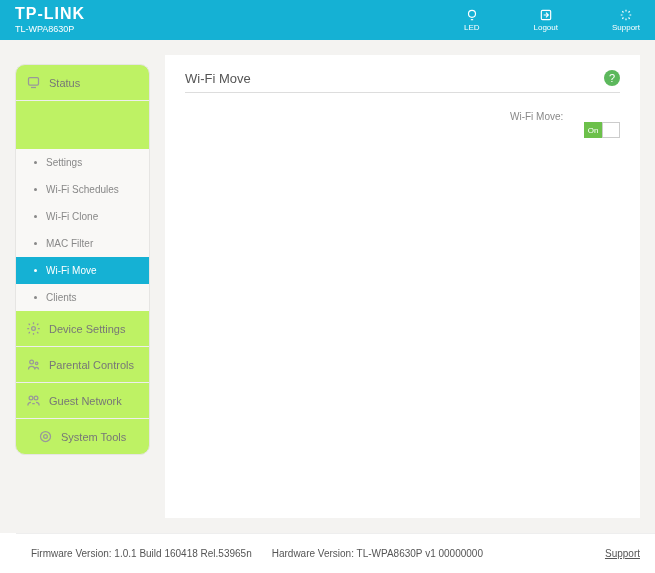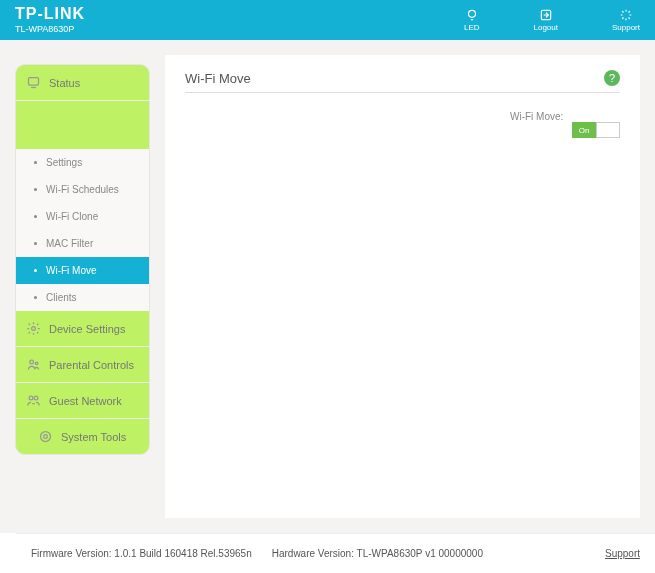--- a/index.html
+++ b/index.html
@@ -26,21 +26,21 @@
   .sub-item::before { content: ""; width: 3px; height: 3px; background: #888; border-radius: 50%; position: absolute; left: 18px; }
   .sub-item.selected { background: #15b1d4; color: #fff; }
   .sub-item.selected::before { background: #fff; }
   
   .content { flex: 1; background: #fff; margin: 15px 15px 15px 15px; padding: 15px 20px; position: relative; }
   .panel-head { display: flex; align-items: center; justify-content: space-between; border-bottom: 1px solid #ddd; padding-bottom: 6px; margin-bottom: 16px; }
   .panel-title { font-size: 13px; color: #555; }
   .help-btn { width: 16px; height: 16px; background: #5cb85c; border-radius: 50%; color: #fff; font-size: 11px; line-height: 16px; text-align: center; cursor: pointer; }
   .form-row { display: flex; align-items: flex-end; padding: 2px 0 2px 20px; flex-direction: column; }
   .form-label { width: 110px; color: #888; font-size: 10px; }
-  .toggle { width: 48px; height: 16px; background: #ddd; border-radius: 2px; position: relative; cursor: pointer; display: flex; }
+  .toggle { width: 36px; height: 16px; background: #ddd; border-radius: 2px; position: relative; cursor: pointer; display: flex; }
   .toggle-half { width: 50%; height: 100%; display: flex; align-items: center; justify-content: center; font-size: 8px; color: #fff; }
   .toggle-on { background: #6cc04a; }
   .toggle-knob { background: #fff; border: 1px solid #ccc; }
   
   .footer { position: absolute; bottom: 0; left: 16px; right: 0; height: 40px; display: flex; align-items: center; justify-content: space-between; padding: 0 15px; font-size: 10px; color: #555; background: #fff; border-top: 1px solid #eee; }
   .footer-left { display: flex; gap: 20px; }
   .footer a { color: #555; text-decoration: underline; }
 </style>
 </head>
 <body>

